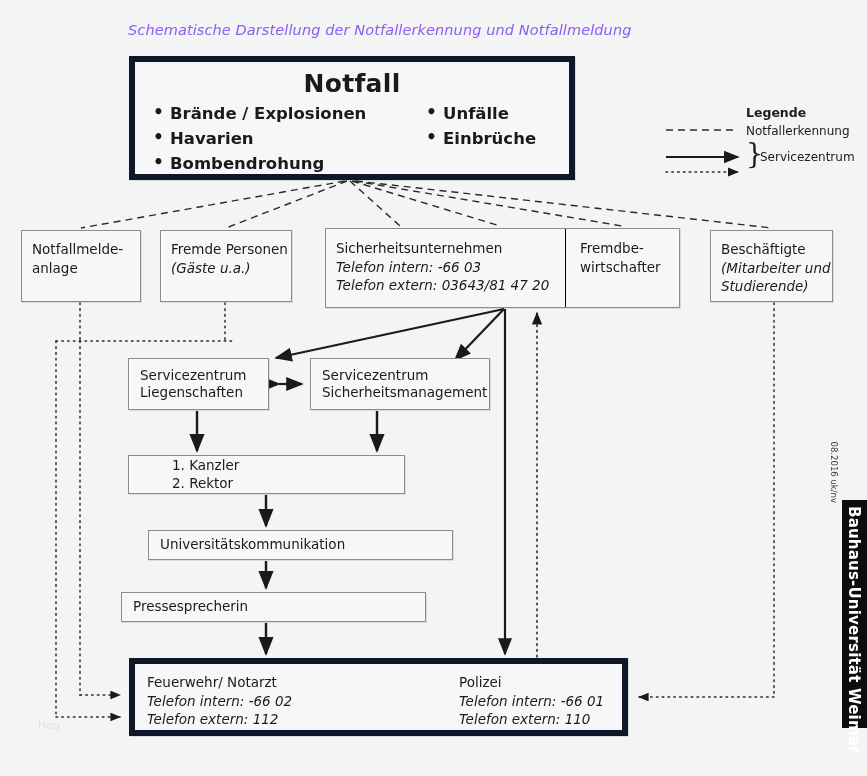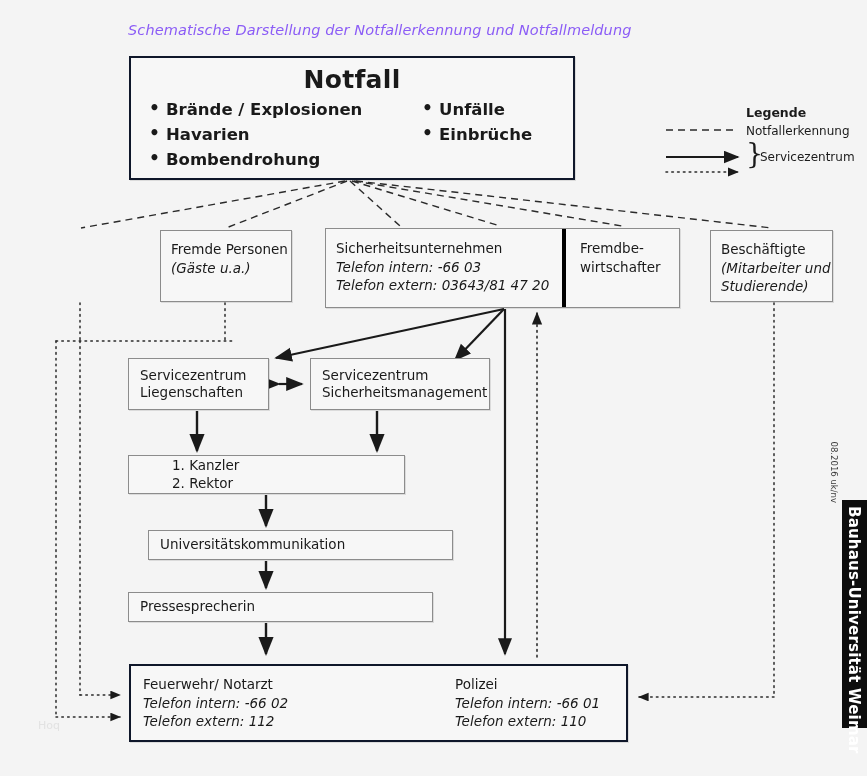--- a/index.html
+++ b/index.html
@@ -13,21 +13,21 @@
   }
   #canvas { position: absolute; inset: 0; }
   svg.wires { position: absolute; left: 0; top: 0; width: 867px; height: 776px; pointer-events: none; }
 
   .box {
     position: absolute;
     background: #f7f7f7;
     border: 1px solid #8c8c8c;
     box-shadow: 1px 1px 0 rgba(0,0,0,0.10);
   }
-  .box.strong { border: 2px solid #0f172a; }
+  .box.strong { border: 6px solid #0f172a; }
 
   .title-caption {
     position: absolute;
     left: 128px; top: 22px;
     font-style: italic;
     font-size: 14.5px;
     letter-spacing: .1px;
     color: #8b5cf6;
   }
 
@@ -52,30 +52,30 @@
   #notfallmeldeanlage { left: 21px; top: 230px; width: 120px; height: 72px; }
   #fremde-personen   { left: 160px; top: 230px; width: 132px; height: 72px; }
   #sicherheits-group { left: 325px; top: 228px; width: 355px; height: 80px; }
   #beschaeftigte     { left: 710px; top: 230px; width: 123px; height: 72px; }
 
   .bx-pad { padding: 9px 10px; }
   .bx-line { font-size: 13.5px; line-height: 18.5px; white-space: nowrap; }
   .bx-line.it { font-style: italic; }
 
   .split { display: flex; height: 100%; }
-  .split .left { flex: 0 0 240px; padding: 10px 0 0 10px; border-right: 4px solid #000000; }
+  .split .left { flex: 0 0 240px; padding: 10px 0 0 10px; border-right: 1px solid #000000; }
   .split .right { padding: 10px 0 0 14px; }
 
   
   #sz-liegen { left: 128px; top: 358px; width: 141px; height: 52px; }
   #sz-sicher { left: 310px; top: 358px; width: 180px; height: 52px; }
   #kanzler   { left: 128px; top: 455px; width: 277px; height: 39px; padding-left: 32px; }
   #unikomm   { left: 128px; top: 530px; width: 305px; height: 30px; margin-left: 20px; }
-  #presse    { left: 128px; top: 592px; width: 305px; height: 30px; }
-  #notruf    { left: 129px; top: 658px; width: 499px; height: 78px; margin-top: 6px; }
+  #presse    { left: 121px; top: 592px; width: 305px; height: 30px; }
+  #notruf    { left: 129px; top: 658px; width: 499px; height: 78px; }
 
   .ctr { display: flex; align-items: center; height: 100%; padding-left: 11px; }
   .ctr .bx-line { line-height: 17.5px; }
 
   .notruf-split { display: flex; height: 100%; padding: 9px 0 0 12px; }
   .notruf-split .c1 { flex: 0 0 312px; }
 
   
   #legend { position: absolute; left: 664px; top: 102px; width: 200px; height: 75px; }
   #legend-title {
@@ -199,20 +199,26 @@
     <div id="legend-l1">Notfallerkennung</div>
     <div class="lg-brace">}</div>
     <div id="legend-l2">Servicezentrum</div>
     <svg width="200" height="75" style="position:absolute;left:0;top:0">
       <path d="M2,28 L74,28" stroke="#2a2a2a" stroke-width="1.5" stroke-dasharray="7,5" fill="none"></path>
       <path d="M2,55 L74,55" stroke="#1a1a1a" stroke-width="2" fill="none" marker-end="url(#ah)"></path>
       <path d="M2,70 L74,70" stroke="#2a2a2a" stroke-width="1.6" stroke-dasharray="1.6,4.2" stroke-linecap="round" fill="none" marker-end="url(#ahs)"></path>
     </svg>
   </div>
 
+  <div class="box" id="notfallmeldeanlage">
+    <div class="bx-pad">
+      <div class="bx-line">Notfallmelde-</div>
+      <div class="bx-line">anlage</div>
+    </div>
+  </div>
 
   <div class="box" id="fremde-personen">
     <div class="bx-pad">
       <div class="bx-line">Fremde Personen</div>
       <div class="bx-line it">(Gäste u.a.)</div>
     </div>
   </div>
 
   <div class="box" id="sicherheits-group">
     <div class="split">

